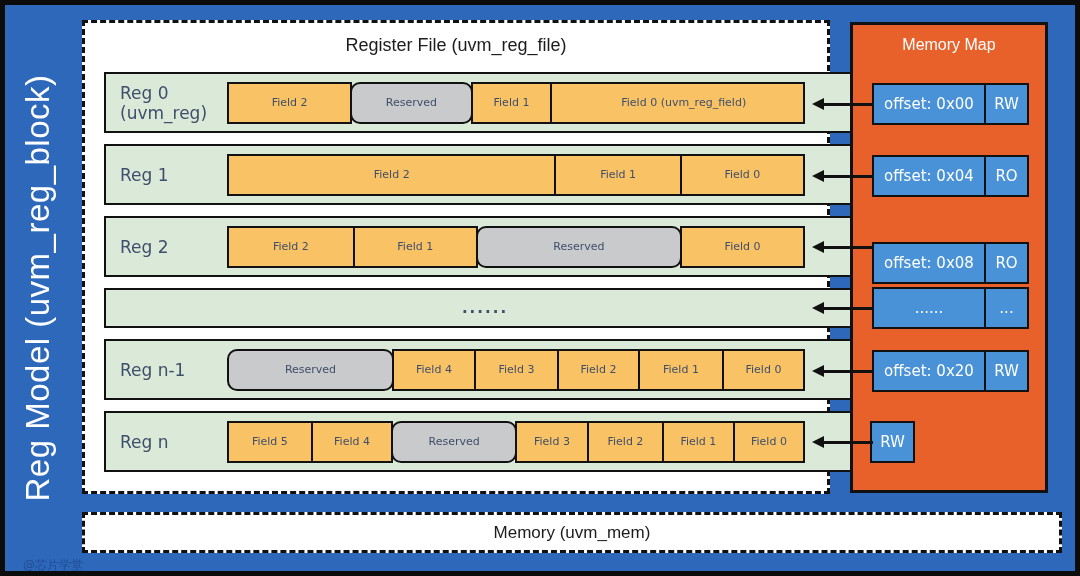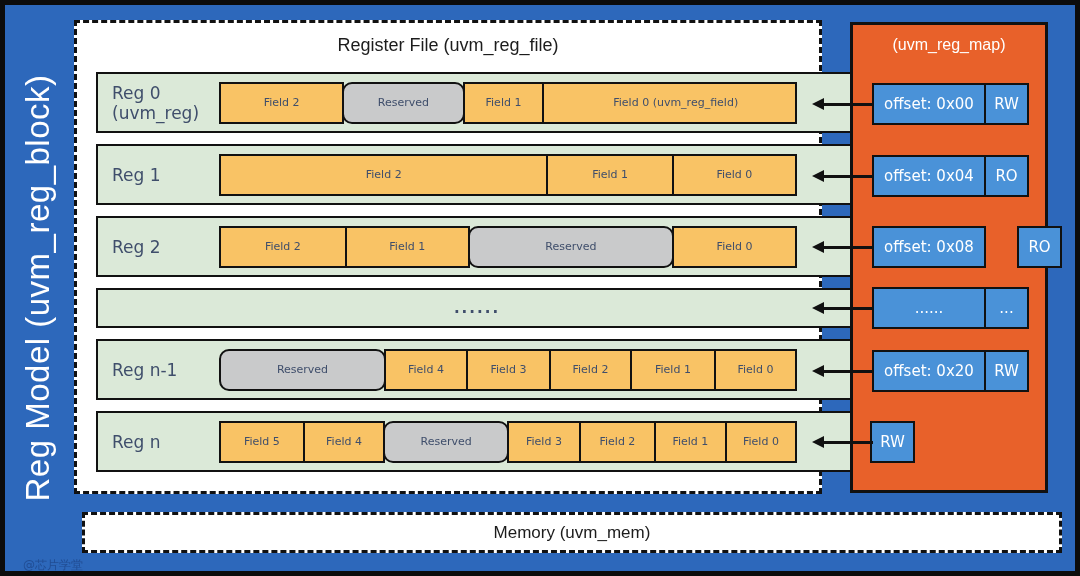--- a/index.html
+++ b/index.html
@@ -11,21 +11,21 @@
 
   
   .vlabel { position:absolute; left:33px; top:283px; width:0; height:0; }
   .vlabel span {
     display:inline-block; white-space:nowrap; color:#ffffff;
     font-family:"Liberation Sans", sans-serif; font-size:33px; letter-spacing:.5px;
     transform:translate(-50%,-50%) rotate(-90deg);
   }
 
   
-  .regfile { position:absolute; left:69px; top:15px; width:748px; height:474px;
+  .regfile { position:absolute; left:77px; top:15px; width:748px; height:474px;
              background:#ffffff; border:3px dashed #111; }
   .regfile-title { text-align:center; margin-top:12px; font-size:18px; color:#1c1c1c;
                    font-family:"Liberation Sans", sans-serif; }
   .rows { position:absolute; left:19px; top:49px; width:762px; display:flex;
           flex-direction:column; gap:11px; }
   .reg-row { position:relative; height:61px; background:#dbe9d8; border:2px solid #111; flex:0 0 auto; }
   .reg-row.ellipsis { height:40px; display:flex; align-items:center; justify-content:center; }
   .reg-row.ellipsis span { font-weight:bold; letter-spacing:2px; color:#3f4e6b; font-size:15px; }
   .row-label { position:absolute; left:14px; top:50%; transform:translateY(-50%);
                font-size:17px; color:#3f4e6b; line-height:1.18; }
@@ -139,32 +139,32 @@
               <div class="fieldbox" style="flex-grow: 75;">Field 2</div>
               <div class="fieldbox" style="flex-grow: 71;">Field 1</div>
               <div class="fieldbox" style="flex-grow: 70;">Field 0</div>
             </div>
           </div>
         </div>
     </div>
 
     <div class="memmap">
       <div class="memmap-title">
-        <div>(uvm_reg_map)</div>
+        <div>Memory Map</div>
       </div>
       <div>
           <div class="map-entry" style="top: 58px;">
             <div class="offset-box">offset: 0x00</div>
             <div class="access-box">RW</div>
           </div>
           <div class="map-entry" style="top: 130px;">
             <div class="offset-box">offset: 0x04</div>
             <div class="access-box">RO</div>
           </div>
-          <div class="map-entry" style="top: 201px; gap: 33px;">
+          <div class="map-entry" style="top: 217px;">
             <div class="offset-box">offset: 0x08</div>
             <div class="access-box">RO</div>
           </div>
           <div class="map-entry" style="top: 262px;">
             <div class="offset-box">......</div>
             <div class="access-box">...</div>
           </div>
           <div class="map-entry" style="top: 325px;">
             <div class="offset-box">offset: 0x20</div>
             <div class="access-box">RW</div>

